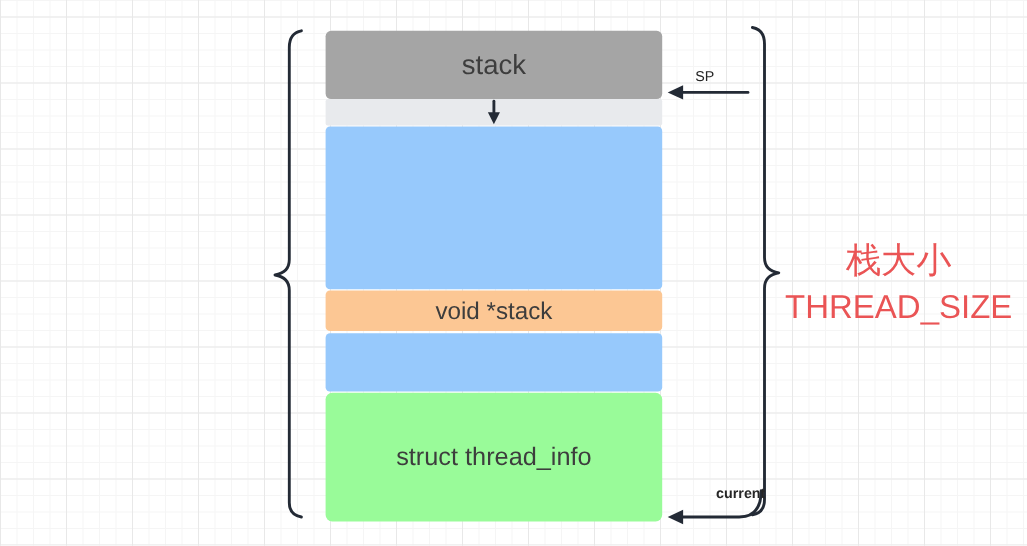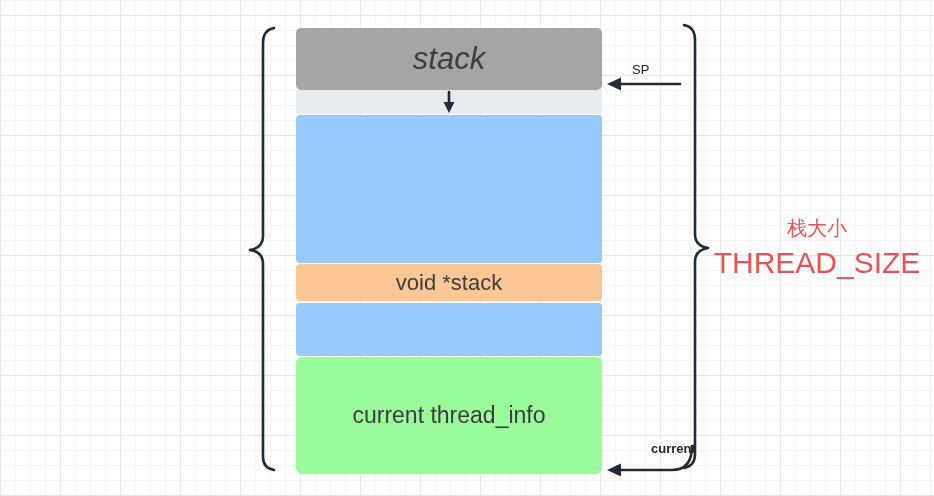--- a/index.html
+++ b/index.html
@@ -16,50 +16,50 @@
     background-position:0 0,0 15px,0 0,0 0;
   }
   .seg{position:absolute;left:296px;width:306px;display:flex;align-items:center;justify-content:center;box-sizing:border-box;}
   .seg-stack   {top:28px; height:62px; background:#a5a5a5;border-radius:5px;}
   .seg-spacer  {top:90px; height:24px; background:#e8eaed;border-radius:2px;}
   .seg-blue1   {top:115px;height:148px;background:#97c9fc;border-radius:4px;}
   .seg-orange  {top:264px;height:37px; background:#fcc794;border-radius:4px;}
   .seg-blue2   {top:303px;height:53px; background:#97c9fc;border-radius:4px;}
   .seg-green   {top:357px;height:117px;background:#99fb99;border-radius:6px;}
   .seg-label{color:#3d3d3d;}
-  .lbl-stack{font-size:31px;font-style:italic;}
+  .lbl-stack{font-size:25px;}
   .lbl-void{font-size:22px;}
   .lbl-thread{font-size:23px;}
   .overlay{position:absolute;left:0;top:0;pointer-events:none;}
   .left-label{position:absolute;left:3px;top:221px;width:250px;text-align:center;color:#1a1a1a;font-weight:bold;line-height:1.35;}
   .left-label .l1{font-size:23px;}
   .left-label .l2{font-size:24px;white-space:nowrap;}
   .right-label{position:absolute;left:702px;top:214px;width:230px;text-align:center;color:#ea5455;line-height:1.4;}
-  .right-label .l1{font-size:20px;}
+  .right-label .l1{font-size:32px;}
   .right-label .l2{font-size:30px;white-space:nowrap;}
   .sp-label{position:absolute;left:632px;top:62px;font-size:13px;font-weight:normal;color:#262626;}
   .current-label{position:absolute;left:623px;top:441px;font-size:13px;font-weight:bold;color:#262626;margin-left:28px;}
   .watermark{position:absolute;right:10px;top:463px;font-size:17px;color:#c6c6c6;text-shadow:1px 1px 0 #ffffff;letter-spacing:1px;}
 </style>
 </head>
 <body>
 
 <div class="canvas">
 
   <div class="seg seg-stack">
     <span class="seg-label lbl-stack">stack</span>
   </div>
   <div class="seg seg-spacer"></div>
   <div class="seg seg-blue1"></div>
   <div class="seg seg-orange">
     <span class="seg-label lbl-void">void *stack</span>
   </div>
   <div class="seg seg-blue2"></div>
   <div class="seg seg-green">
-    <span class="seg-label lbl-thread">current thread_info</span>
+    <span class="seg-label lbl-thread">struct thread_info</span>
   </div>
 
   <svg class="overlay" width="934" height="496" viewBox="0 0 934 496">
     <g stroke="#232a35" stroke-width="2.6" fill="none" stroke-linecap="round" stroke-linejoin="round">
       <path d="M274,28 Q263,30 263,43 L263,236 Q263,248 250,250 Q263,252 263,264 L263,457 Q263,468 274,470"></path>
       <path d="M684,25 Q695,27 695,40 L695,234 Q695,246 708,248 Q695,250 695,262 L695,454 Q695,466 684,468"></path>
       <path d="M680,84 L618,84"></path>
       <path d="M692,446 Q692,470 672,470 L618,470"></path>
       <path d="M449,92 L449,105"></path>
     </g>

